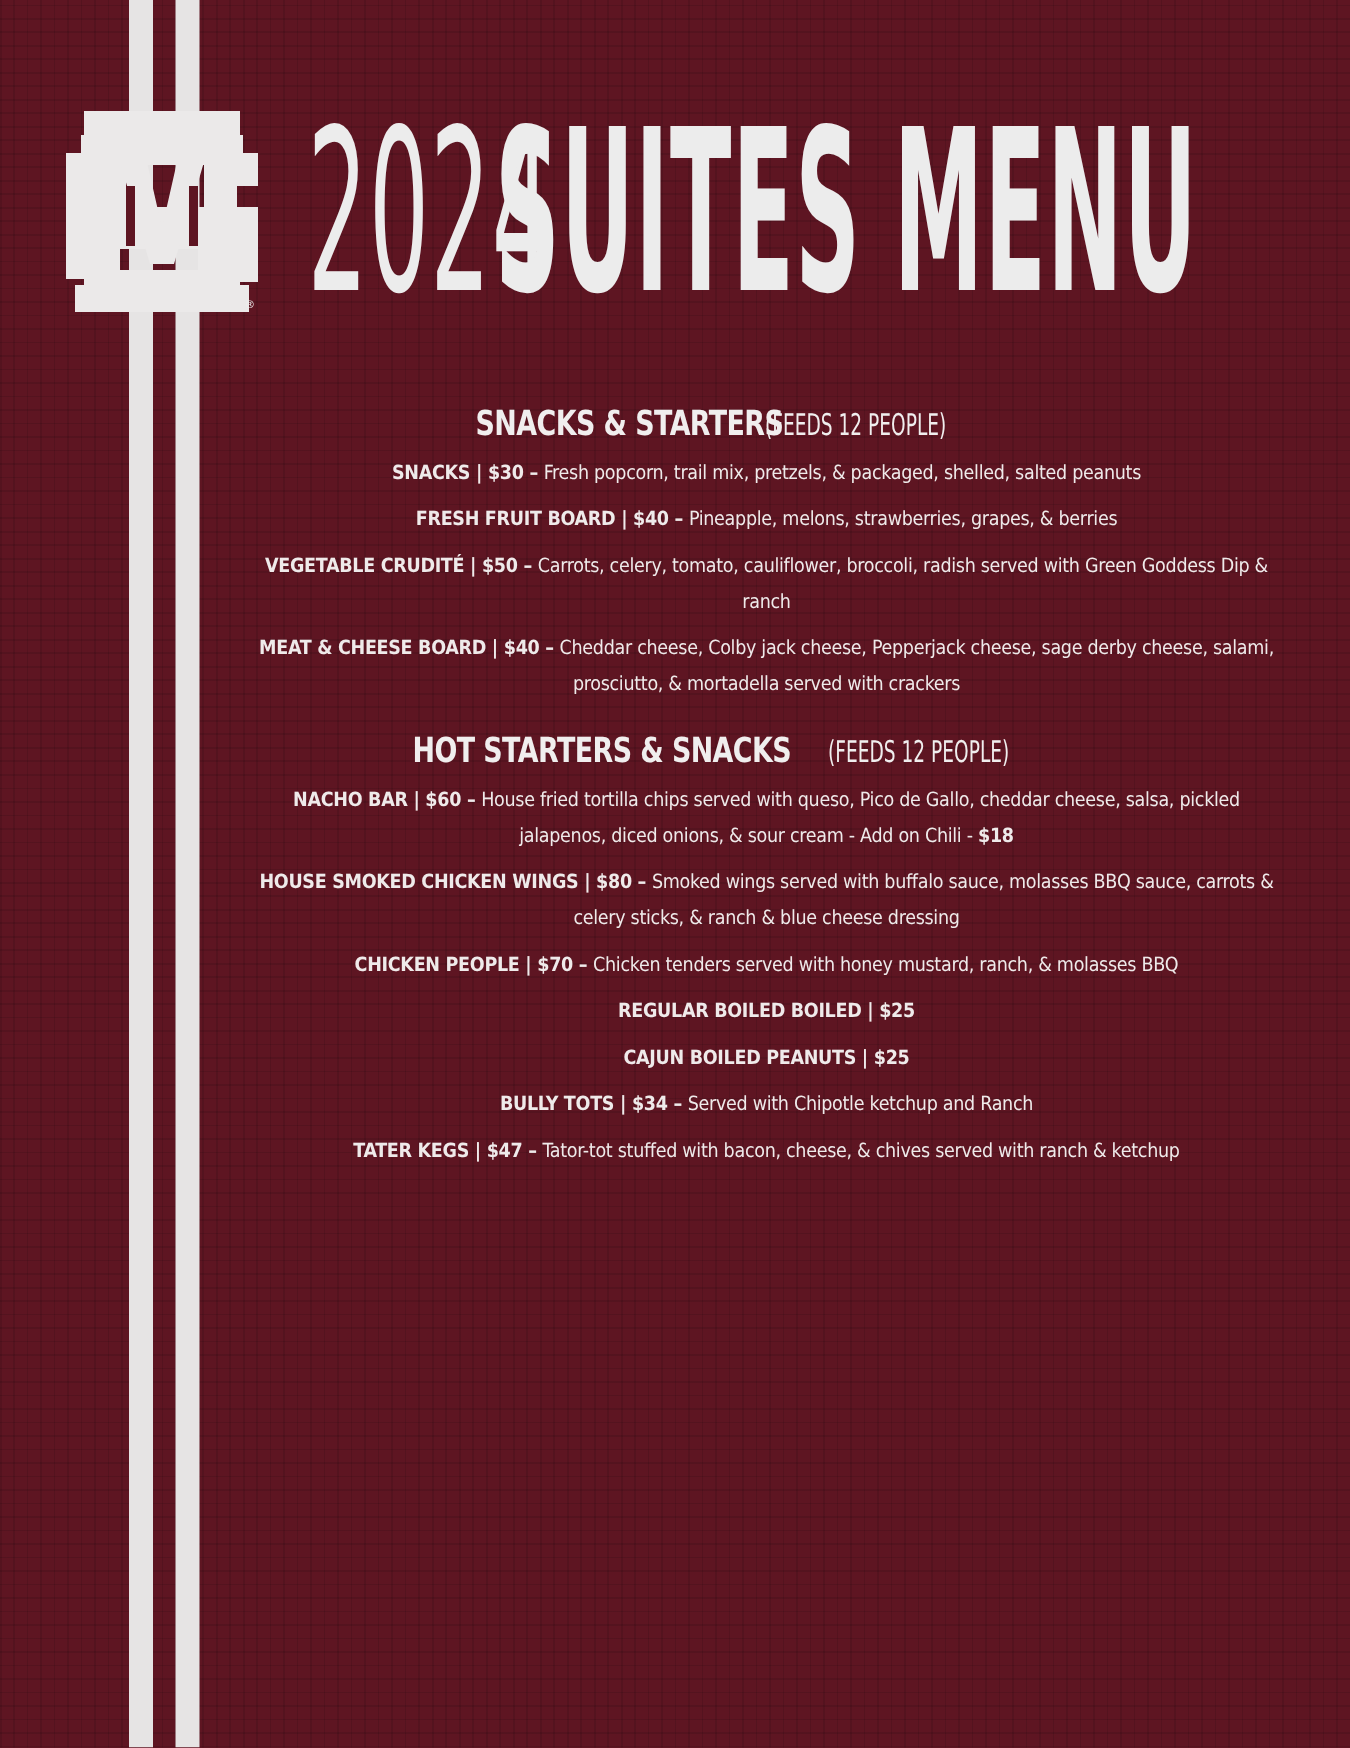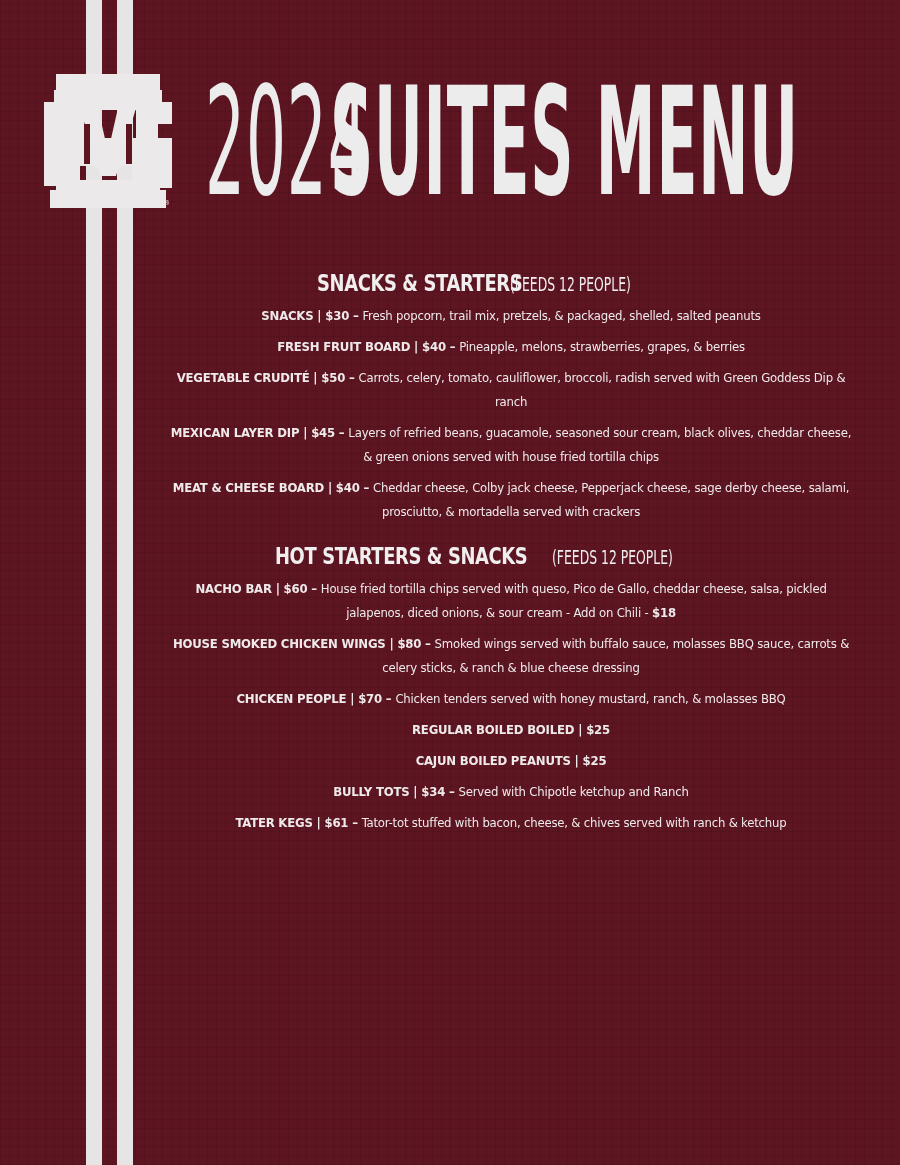--- a/index.html
+++ b/index.html
@@ -117,32 +117,31 @@
 <div class="content">
 
   <div class="section-title">
     <span class="st-main">SNACKS &amp; STARTERS</span>
     <span class="st-sub">(FEEDS 12 PEOPLE)</span>
   </div>
   <div id="sec0">
       <div class="item"><span class="name">SNACKS</span><span class="sep"> | </span><span class="price">$30</span><span class="dash"> – </span><span class="desc">Fresh popcorn, trail mix, pretzels, &amp; packaged, shelled, salted peanuts</span></div>
       <div class="item"><span class="name">FRESH FRUIT BOARD</span><span class="sep"> | </span><span class="price">$40</span><span class="dash"> – </span><span class="desc">Pineapple, melons, strawberries, grapes, &amp; berries</span></div>
       <div class="item"><span class="name">VEGETABLE CRUDITÉ</span><span class="sep"> | </span><span class="price">$50</span><span class="dash"> – </span><span class="desc">Carrots, celery, tomato, cauliflower, broccoli, radish served with Green Goddess Dip &amp; ranch</span></div>
-      <div class="item"><span class="name">MEXICAN LAYER DIP</span><span class="sep"> | </span><span class="price">$45</span><span class="dash"> – </span><span class="desc">Layers of refried beans, guacamole, seasoned sour cream, black olives, cheddar cheese, &amp; green onions served with house fried tortilla chips</span></div>
       <div class="item"><span class="name">MEAT &amp; CHEESE BOARD</span><span class="sep"> | </span><span class="price">$40</span><span class="dash"> – </span><span class="desc">Cheddar cheese, Colby jack cheese, Pepperjack cheese, sage derby cheese, salami, prosciutto, &amp; mortadella served with crackers</span></div>
     </div>
 
   <div class="section-gap"></div>
 
   <div class="section-title hot">
     <span class="st-main">HOT STARTERS &amp; SNACKS</span>
     <span class="st-sub">(FEEDS 12 PEOPLE)</span>
   </div>
   <div id="sec1">
       <div class="item"><span class="name">NACHO BAR</span><span class="sep"> | </span><span class="price">$60</span><span class="dash"> – </span><span class="desc">House fried tortilla chips served with queso, Pico de Gallo, cheddar cheese, salsa, pickled jalapenos, diced onions, &amp; sour cream - Add on Chili - </span><span class="addon-price">$18</span></div>
       <div class="item"><span class="name">HOUSE SMOKED CHICKEN WINGS</span><span class="sep"> | </span><span class="price">$80</span><span class="dash"> – </span><span class="desc">Smoked wings served with buffalo sauce, molasses BBQ sauce, carrots &amp; celery sticks, &amp; ranch &amp; blue cheese dressing</span></div>
       <div class="item"><span class="name">CHICKEN PEOPLE</span><span class="sep"> | </span><span class="price">$70</span><span class="dash"> – </span><span class="desc">Chicken tenders served with honey mustard, ranch, &amp; molasses BBQ</span></div>
       <div class="item"><span class="name">REGULAR BOILED BOILED</span><span class="sep"> | </span><span class="price">$25</span></div>
       <div class="item"><span class="name">CAJUN BOILED PEANUTS</span><span class="sep"> | </span><span class="price">$25</span></div>
       <div class="item"><span class="name">BULLY TOTS</span><span class="sep"> | </span><span class="price">$34</span><span class="dash"> – </span><span class="desc">Served with Chipotle ketchup and Ranch</span></div>
-      <div class="item"><span class="name">TATER KEGS</span><span class="sep"> | </span><span class="price">$61</span><span class="dash"> – </span><span class="desc">Tator-tot stuffed with bacon, cheese,  &amp; chives served with ranch &amp; ketchup</span></div>
+      <div class="item"><span class="name">TATER KEGS</span><span class="sep"> | </span><span class="price">$47</span><span class="dash"> – </span><span class="desc">Tator-tot stuffed with bacon, cheese,  &amp; chives served with ranch &amp; ketchup</span></div>
     </div>
 </div>
 
 </body></html>

